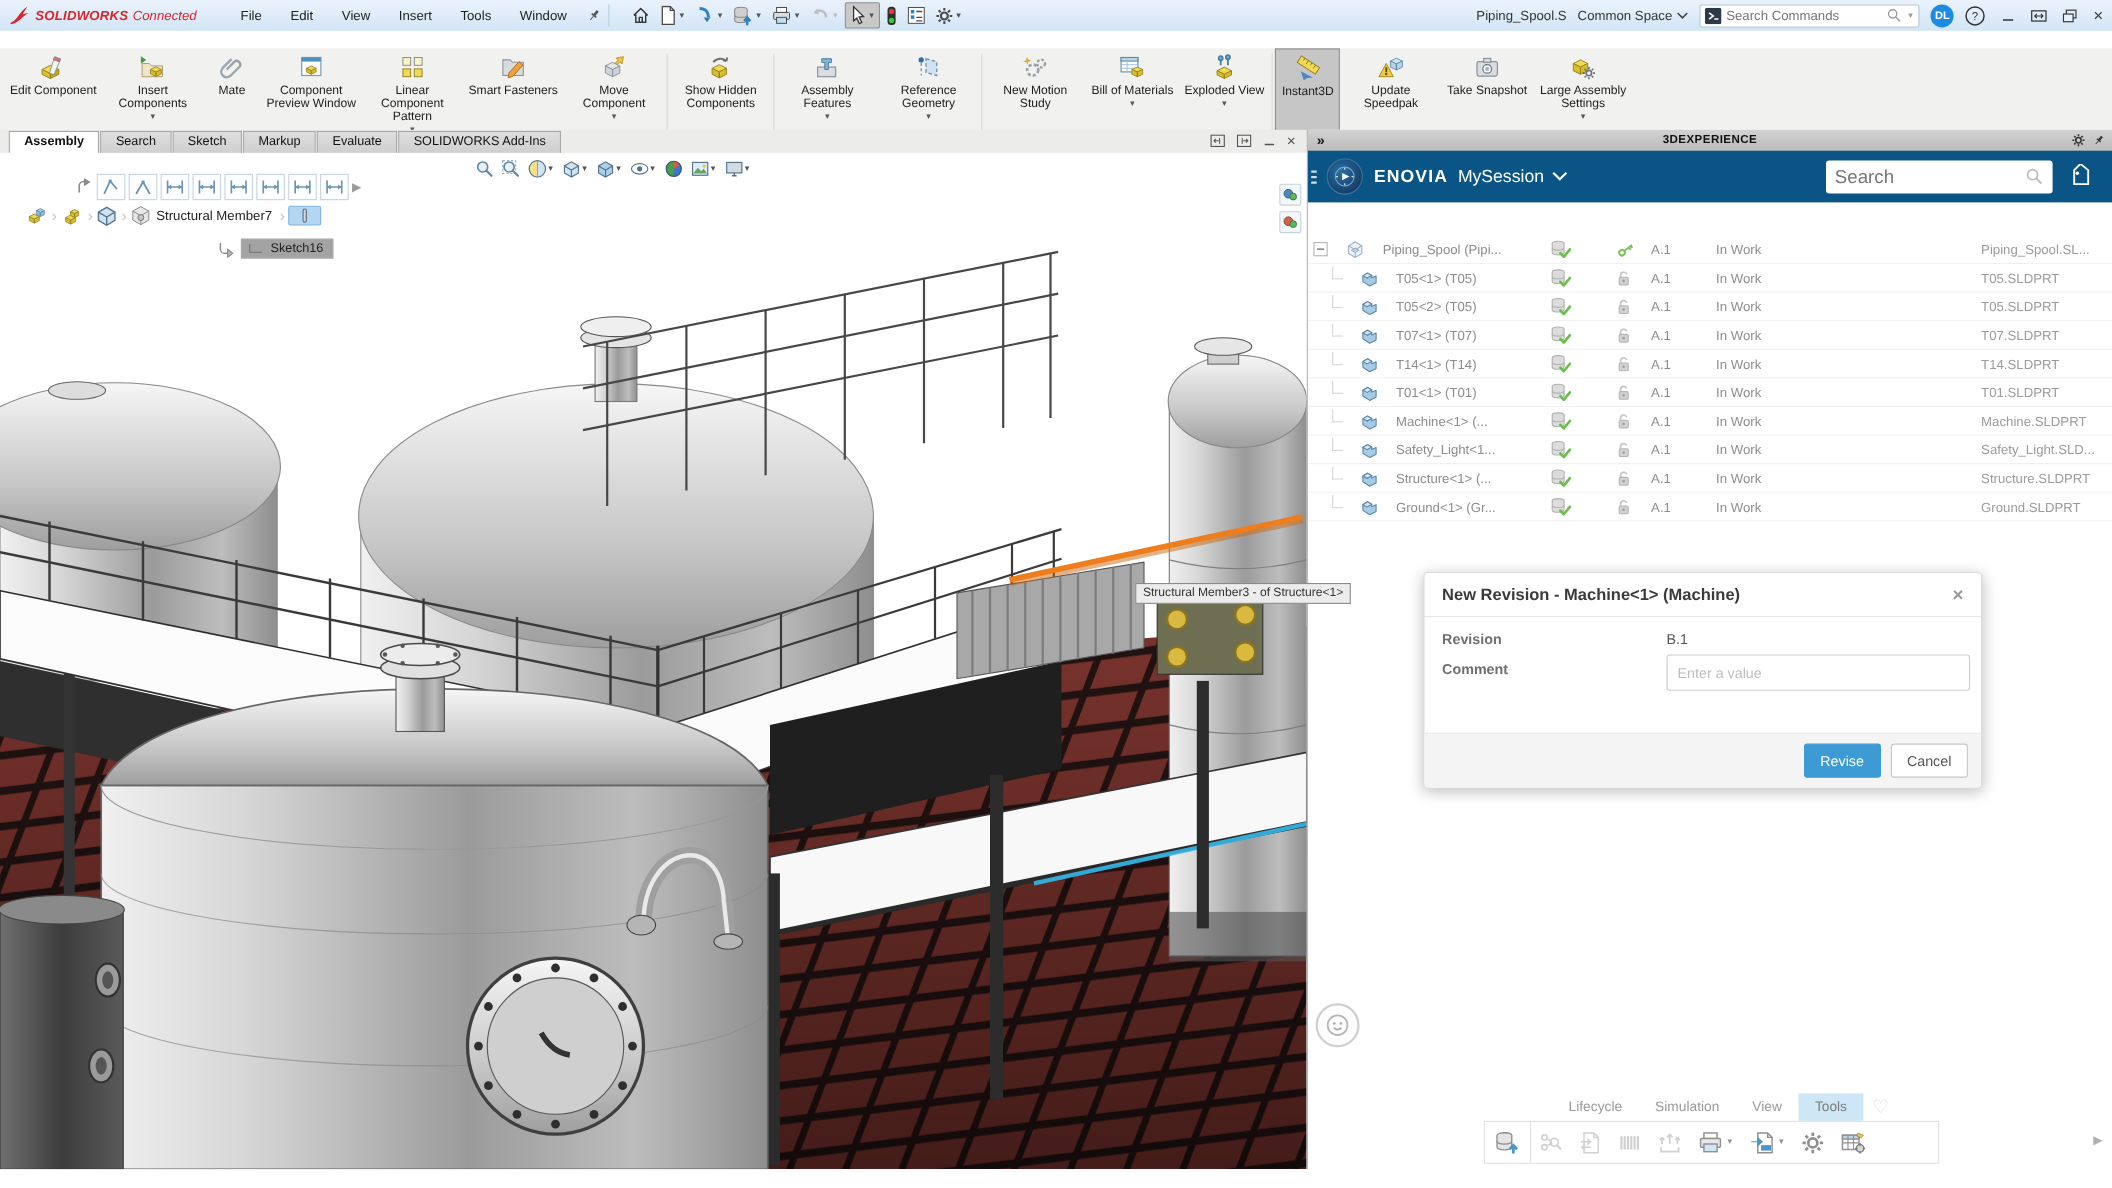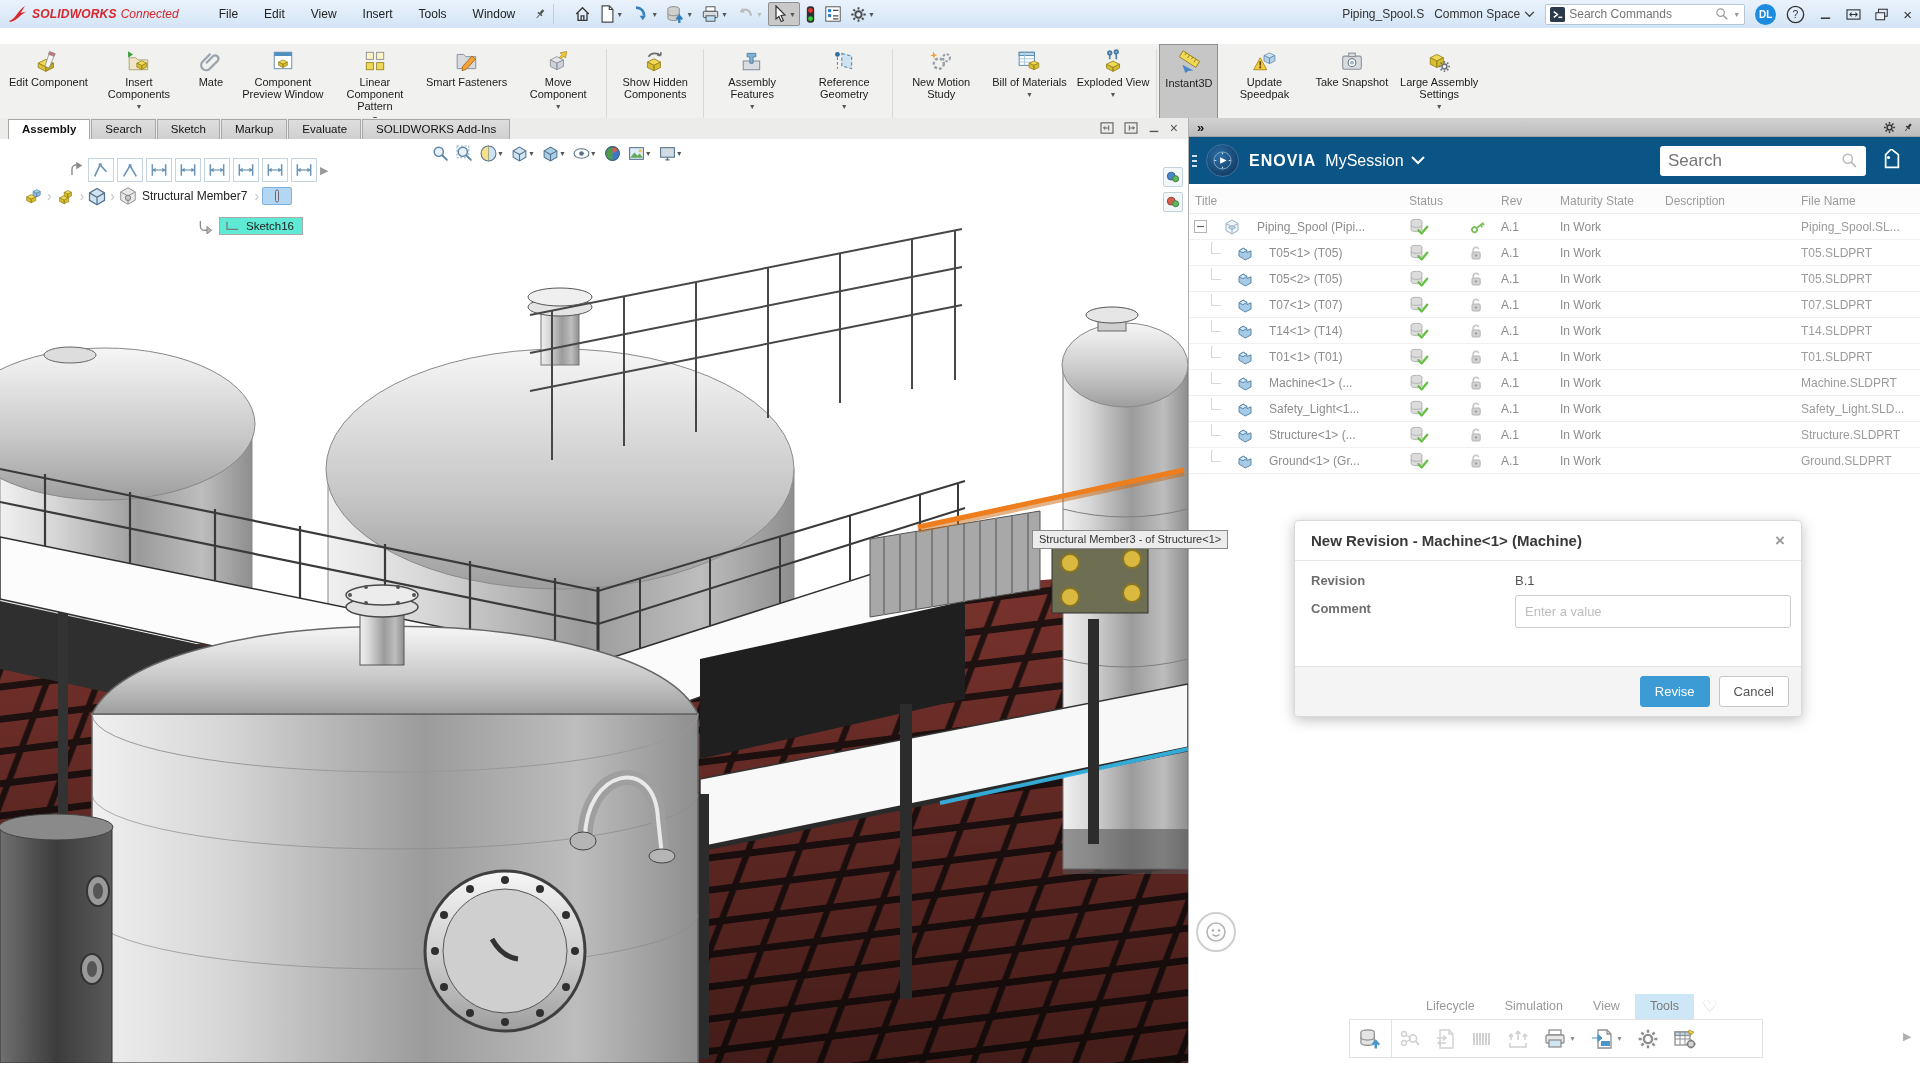--- a/index.html
+++ b/index.html
@@ -48,21 +48,21 @@
   .scene { position:absolute; left:0; top:0; }
   .headsup { position:absolute; left:430px; top:4px; display:flex; align-items:center; gap:3px; }
   .hu-btn { display:flex; align-items:center; padding:2px; border-radius:2px; }
   .relbar { position:absolute; left:66px; top:18px; display:flex; align-items:center; gap:3px; background:rgba(255,255,255,.92); border-radius:3px; padding:1px 3px; }
   .rel-btn { width:26px; height:24px; border:1px solid #c6d4e0; background:#fdfeff; display:flex; align-items:center; justify-content:center; }
   .crumbs { position:absolute; left:18px; top:44px; display:flex; align-items:center; height:26px; background:rgba(255,255,255,.85); padding:0 4px; }
   .chev { color:#c4c4c4; font-size:14px; margin:0 3px; }
   .crumb-label { font-size:12px; color:#222; margin:0 4px; }
   .crumb-sel { width:30px; height:18px; background:#b3d7f2; border:1px solid #7fb2e0; border-radius:2px; display:flex; align-items:center; justify-content:center; }
   .sketch-chip { position:absolute; left:198px; top:78px; display:flex; align-items:center; gap:5px; }
-  .chip-box { display:flex; align-items:flex-end; gap:5px; background:#5eead4; border:1px solid #ababab; padding:2px 8px 2px 5px; font-size:11.5px; color:#222; }
+  .chip-box { display:flex; align-items:flex-end; gap:5px; background:#a3a3a3; border:1px solid #ababab; padding:2px 8px 2px 5px; font-size:11.5px; color:#222; }
   .vp-side { position:absolute; right:5px; top:28px; display:flex; flex-direction:column; gap:5px; }
   .vp-side .sbtn { width:20px; height:20px; background:#f4f7fa; border:1px solid #c4d2de; border-radius:2px; display:flex; align-items:center; justify-content:center; }
 
   
   .panel { left:1188px; top:118px; width:732px; height:945px; background:#fff; border-left:1px solid #b2b2b2; }
   .dexp-strip { position:absolute; left:0; top:0; width:100%; height:19px; background:linear-gradient(#d2d2d2,#bcbcbc); border-bottom:1px solid #a2a2a2; display:flex; align-items:center; font-size:11px; color:#111; }
   .dexp-title { position:absolute; left:0; right:0; text-align:center; font-weight:bold; letter-spacing:.4px; font-size:10.5px; }
   .strip-l { margin-left:8px; font-size:13px; font-weight:bold; z-index:1; }
   .strip-r { margin-left:auto; display:flex; gap:6px; margin-right:6px; z-index:1; }
   .enovia { position:absolute; left:0; top:19px; width:100%; height:47px; background:#0a5486; display:flex; align-items:center; color:#fff; }
@@ -841,20 +841,21 @@
             <circle cx="6" cy="7" r="4.5" fill="#d6604a" stroke="#8e3a2d"></circle>
             <circle cx="11" cy="10" r="3.5" fill="#5cb85c" stroke="#3a7a3a"></circle>
           </svg>
         </span>
     </div>
   </div>
 
   <div class="abs panel">
     <div class="dexp-strip">
       <span class="strip-l">»</span>
+      <span class="dexp-title">3DEXPERIENCE</span>
       <span class="strip-r">
         <svg width="13" height="13" viewBox="0 0 16 16" style="color:#333">
             <use href="#sym-gear"></use>
           </svg>
         <svg width="12" height="13" viewBox="0 0 16 16">
             <g transform="rotate(40 8 8)" fill="#333">
               <rect x="6.6" y="2" width="2.8" height="5.5"></rect>
               <rect x="5" y="7.2" width="6" height="1.8"></rect>
               <rect x="7.6" y="9" width="1" height="5"></rect>
             </g>
@@ -886,29 +887,20 @@
             <circle cx="6.4" cy="6.4" r="4.3" fill="none" stroke="#b9b9b9" stroke-width="1.4"></circle>
             <path d="M9.6 9.6L14 14" stroke="#b9b9b9" stroke-width="1.6"></path>
           </svg>
       </span>
       <svg class="en-tag" width="24" height="24" viewBox="0 0 24 24">
           <path d="M3 4l9-1 9 9-9 9-9-9z" fill="none" stroke="#fff" stroke-width="1.7" transform="rotate(45 12 12)"></path>
           <circle cx="8.5" cy="8.5" r="1.6" fill="#fff"></circle>
         </svg>
     </div>
 
-    <div class="theader grid7">
-      <div>Title</div>
-      <div style="padding-left:14px">Status</div>
-      <div></div>
-      <div>Rev</div>
-      <div>Maturity State</div>
-      <div>Description</div>
-      <div>File Name</div>
-    </div>
 
     <div class="trows">
 
       <div class="trow grid7">
         <div class="c-title">
           <span class="expbox">
               <svg width="7" height="7" viewBox="0 0 8 8">
                 <path d="M0 4h8" stroke="#666" stroke-width="1.4"></path>
               </svg>
             </span>

